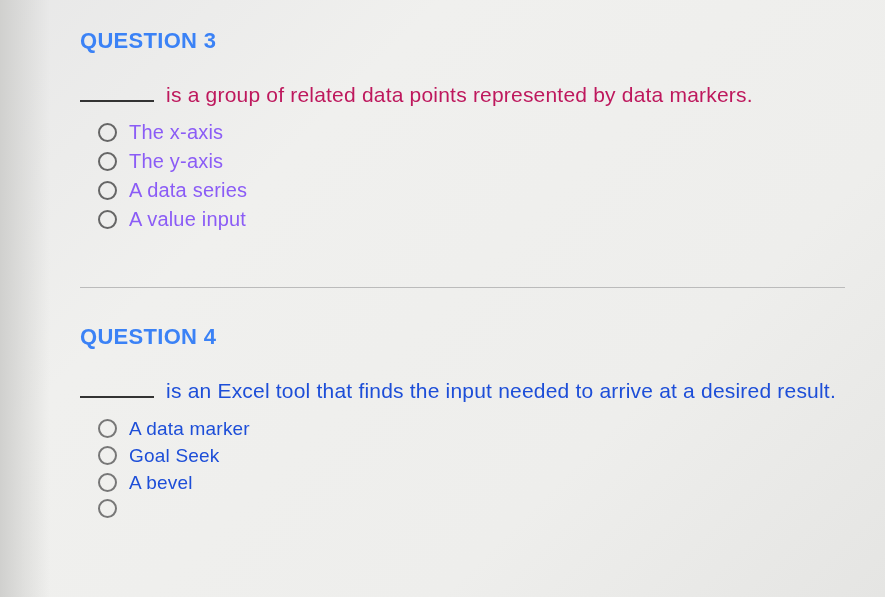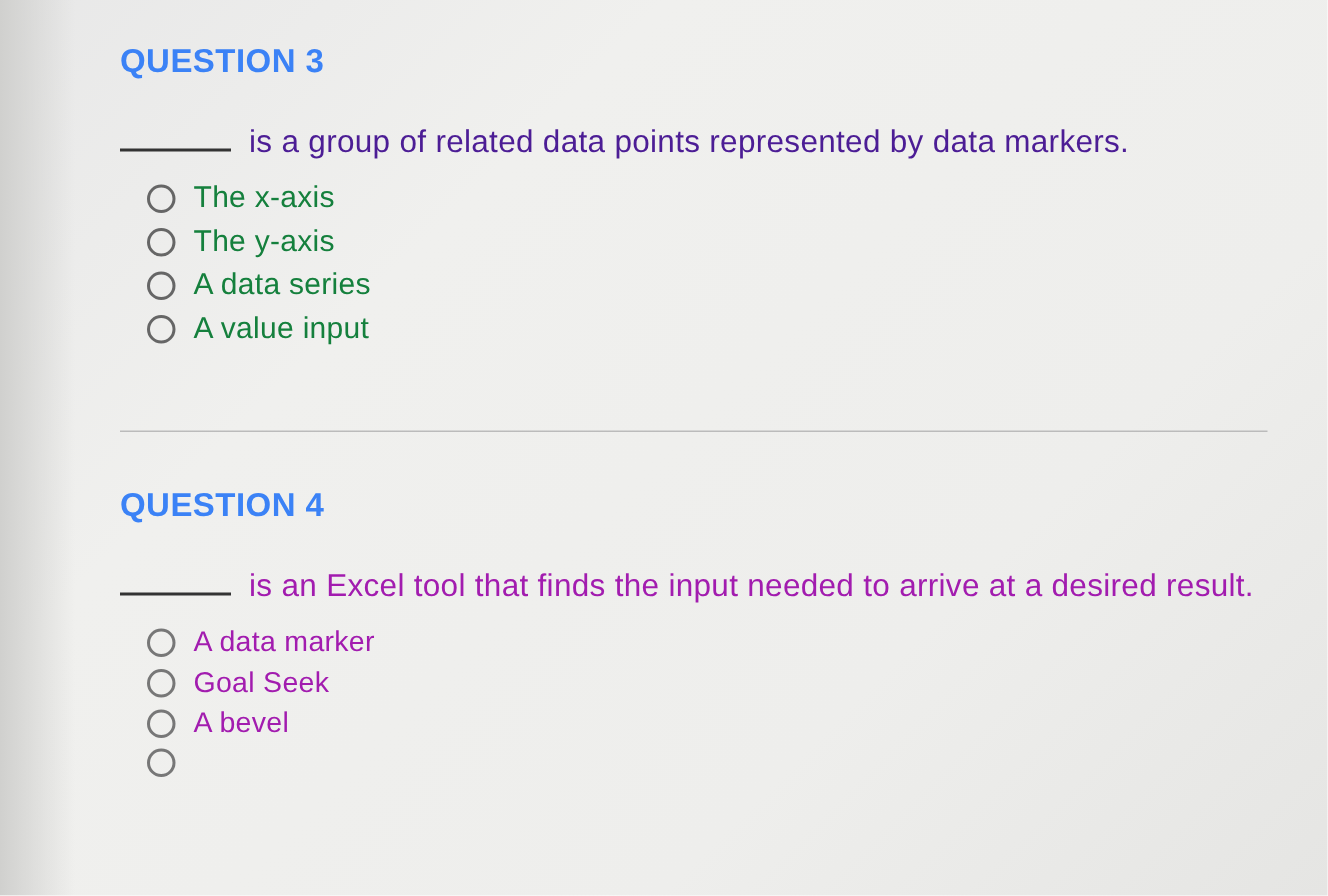--- a/index.html
+++ b/index.html
@@ -31,21 +31,21 @@
     }
     .question-title {
       font-weight: 700;
       font-size: 22px;
       color: #3b82f6;
       margin-bottom: 26px;
       letter-spacing: 0.3px;
     }
     .prompt {
       font-size: 21px;
-      color: #4c1d95;
+      color: #be185d;
       margin-bottom: 12px;
       line-height: 1.4;
       letter-spacing: 0.2px;
     }
     .blank {
       display: inline-block;
       border-bottom: 2px solid #333;
       width: 74px;
       margin-right: 6px;
       vertical-align: baseline;
@@ -63,32 +63,32 @@
       width: 19px;
       height: 19px;
       border: 2px solid #666;
       border-radius: 50%;
       margin-right: 12px;
       flex-shrink: 0;
       background: transparent;
     }
     .option-label {
       font-size: 20px;
-      color: #15803d;
+      color: #8b5cf6;
       letter-spacing: 0.2px;
     }
     .divider {
       border: none;
       border-top: 1px solid #bbb;
       margin: 20px 0 28px 0;
       filter: blur(0.5px);
     }
     .q4 .option-label,
     .q4 .prompt {
-      color: #a21caf;
+      color: #1d4ed8;
     }
     .q4 .radio {
       border-color: #777;
     }
     .q4 .option-row {
       margin-bottom: 5px;
     }
     .q4 .option-label {
       font-size: 19px;
     }

